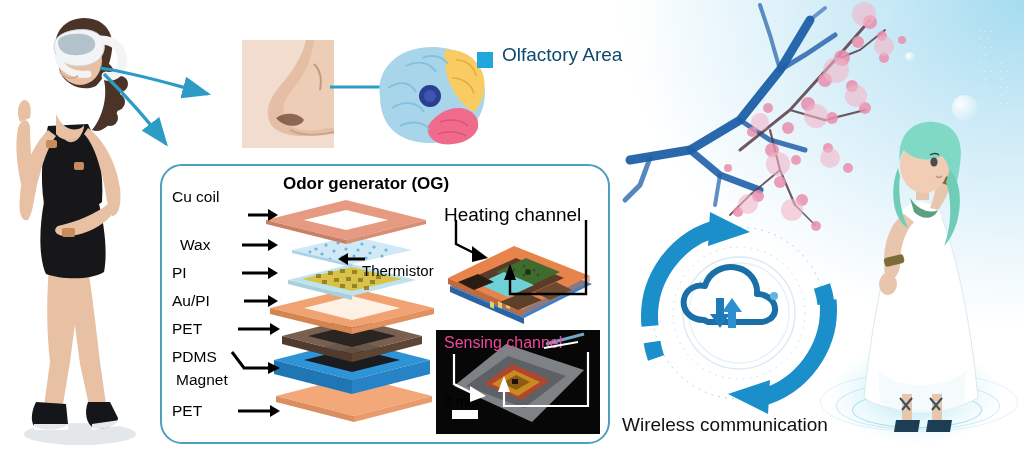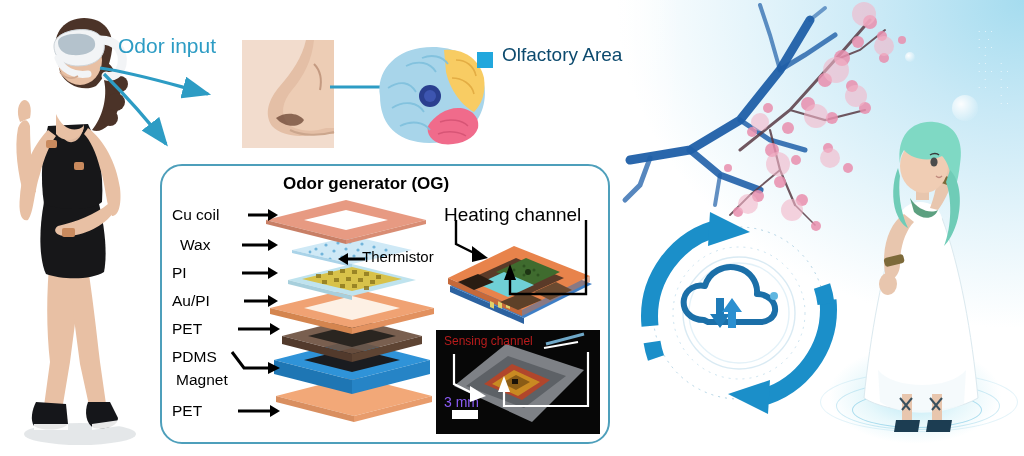--- a/index.html
+++ b/index.html
@@ -23,22 +23,22 @@
 
   
   .lbl{position:absolute;white-space:nowrap;}
   .t-odor{color:#2d9cc4;font-size:21px;}
   .t-olf{color:#0c4a6e;font-size:19px;}
   .t-wireless{color:#111;font-size:19px;}
   .t-ogtitle{color:#000;font-size:17px;font-weight:bold;}
   .t-layer{color:#000;font-size:15.5px;}
   .t-therm{color:#000;font-size:15px;}
   .t-heat{color:#000;font-size:19px;}
-  .t-white{color:#b91c1c;font-size:12px;}
-  .t-scale{color:#8b5cf6;font-size:14px;}
+  .t-white{color:#ec4899;font-size:16px;}
+  .t-scale{color:#000000;font-size:14px;}
 
   .swatch{position:absolute;width:16px;height:16px;background:#21a7dd;}
 
   
   .ogbox{position:absolute;border:2px solid #4e9fbb;border-radius:22px;background:#fff;}
 
   
   .arrow{position:absolute;height:0;}
   .arrow .shaft{position:absolute;left:0;top:50%;height:3px;background:#000;transform:translateY(-50%);}
   .arrow .head{position:absolute;top:50%;transform:translateY(-50%);width:0;height:0;
@@ -273,21 +273,20 @@
       <path d="M74,88 C84,84 96,86 102,92"></path>
       <path d="M72,100 C82,96 94,98 100,102"></path>
     </g>
     <circle cx="64" cy="62" r="11" fill="#2a3f8f"></circle>
     <circle cx="64" cy="62" r="6" fill="#3d55b0"></circle>
   </svg>
 
   <div class="swatch" style="left:477px;top:52px;"></div>
   <div class="lbl t-olf" style="left:502px;top:44px;">Olfactory Area</div>
 
-  <div class="lbl t-odor" style="left:118px;top:34px;">Odor input</div>
 
   <div class="ogbox" style="left:160px;top:164px;width:446px;height:276px;"></div>
 
   <div class="lbl t-ogtitle" style="left:283px;top:174px;">Odor generator (OG)</div>
 
   <svg style="position:absolute;left:246px;top:200px;width:200px;height:230px;">
 
     <g>
       <polygon points="30,196 108,176 186,196 108,216" fill="#f2a878"></polygon>
       <polygon points="30,196 108,216 108,222 30,202" fill="#d98f60"></polygon>
@@ -370,21 +369,21 @@
     </g>
   </svg>
 
   <svg style="position:absolute;left:256px;top:198px;width:180px;height:40px;">
     <polygon points="10,22 90,2 170,22 90,42" fill="#e79a82"></polygon>
     <polygon points="48,22 90,12 132,22 90,32" fill="#ffffff"></polygon>
     <polygon points="10,22 90,42 90,46 10,26" fill="#c87f66"></polygon>
     <polygon points="170,22 90,42 90,46 170,26" fill="#d98d74"></polygon>
   </svg>
 
-  <div class="lbl t-layer" style="left:172px;top:206px;">Cu coil</div>
+  <div class="lbl t-layer" style="left:172px;top:188px;">Cu coil</div>
   <div class="arrow" style="left:248px;top:215px;width:30px;">
     <div class="shaft" style="width:20px;"></div>
       <div class="head" style="left:20px;"></div>
   </div>
 
   <div class="lbl t-layer" style="left:180px;top:236px;">Wax</div>
   <div class="arrow" style="left:242px;top:245px;width:36px;">
     <div class="shaft" style="width:26px;"></div>
       <div class="head" style="left:26px;"></div>
   </div>
@@ -414,21 +413,21 @@
     <path d="M2,2 L14,18 L38,18" stroke="#000" stroke-width="3" fill="none"></path>
     <polygon points="38,12 50,18 38,24" fill="#000"></polygon>
   </svg>
 
   <div class="lbl t-layer" style="left:172px;top:402px;">PET</div>
   <div class="arrow" style="left:238px;top:411px;width:42px;">
     <div class="shaft" style="width:32px;"></div>
       <div class="head" style="left:32px;"></div>
   </div>
 
-  <div class="lbl t-therm" style="left:362px;top:248px;">Thermistor</div>
+  <div class="lbl t-therm" style="left:362px;top:262px;">Thermistor</div>
   <div class="arrow left" style="left:338px;top:259px;width:26px;">
     <div class="head"></div>
       <div class="shaft" style="width:18px;"></div>
   </div>
 
   <svg style="position:absolute;left:438px;top:222px;width:168px;height:108px;">
 
     <polygon points="12,64 78,32 154,62 86,96" fill="#3e7fc6"></polygon>
     <polygon points="12,64 86,96 86,102 12,70" fill="#2c62a0"></polygon>
 
@@ -520,14 +519,15 @@
     <path d="M26,142 A92,92 0 0 0 30,158" fill="none" stroke="#1b8fc9" stroke-width="17"></path>
 
     <g transform="translate(52,58)">
       <path d="M26,62 C12,62 4,52 6,41 C8,31 18,26 27,28 C31,14 46,6 60,10 C72,13 80,24 79,36 C90,36 98,44 97,53 C96,60 89,64 82,64 L30,64 Z" fill="none" stroke="#1b6fa8" stroke-width="6" stroke-linejoin="round"></path>
       <polygon points="38,40 38,56 32,56 42,70 52,56 46,56 46,40" fill="#1f7bb8"></polygon>
       <polygon points="58,70 58,54 64,54 54,40 44,54 50,54 50,70" fill="#2b8fd0"></polygon>
       <circle cx="96" cy="38" r="4" fill="#5fb6e0"></circle>
     </g>
   </svg>
 
+  <div class="lbl t-wireless" style="left:622px;top:414px;">Wireless communication</div>
 
 </div>
 
 </body></html>

